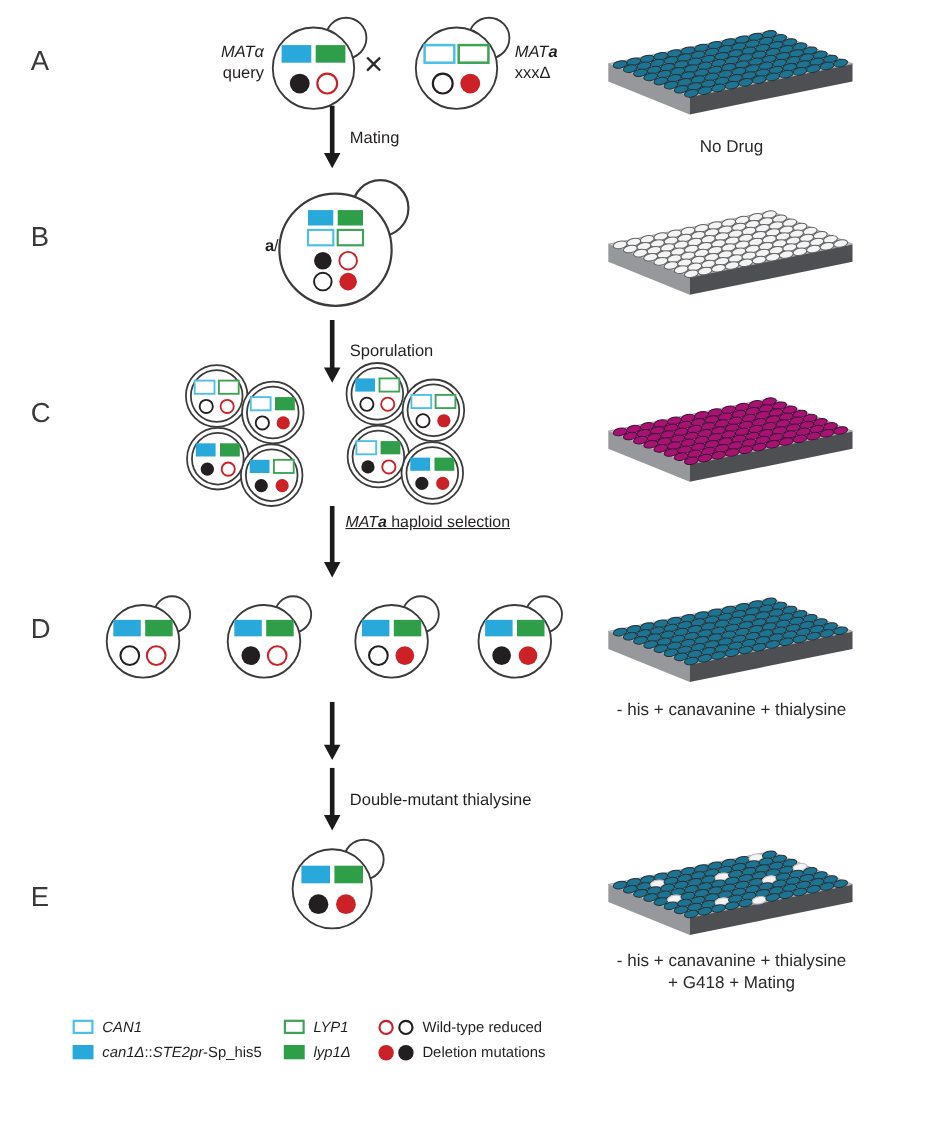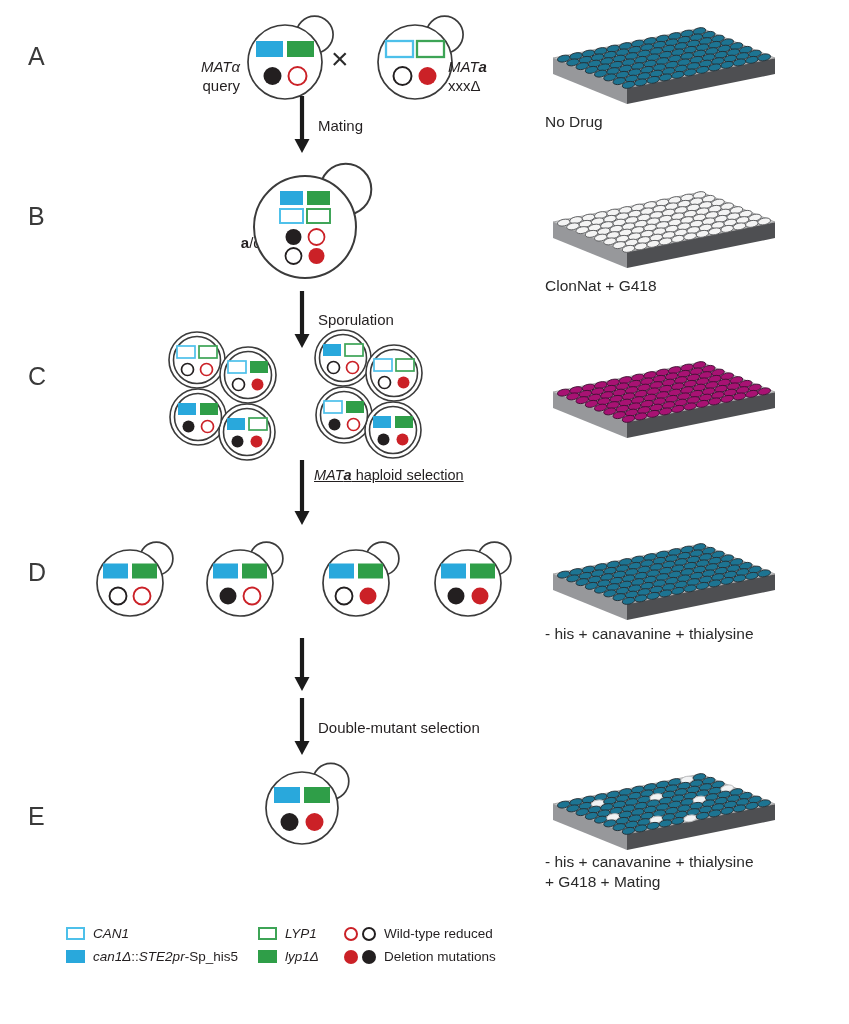--- a/index.html
+++ b/index.html
@@ -1,25 +1,25 @@
 <!DOCTYPE html>
 <html><head>
 <meta charset="utf-8">
 <style>
   html,body{margin:0;padding:0;background:#ffffff;}
   #figure{position:relative;width:849px;height:1024px;background:#ffffff;
           font-family:"Liberation Sans",sans-serif;color:#231f20;overflow:hidden;}
   .abs{position:absolute;}
   .plabel{position:absolute;font-size:25px;color:#3a3a3a;}
-  .txt{position:absolute;font-size:15px;line-height:19px;margin-top:19px;}
+  .txt{position:absolute;font-size:15px;line-height:19px;}
   .right{text-align:right;}
   .cross{position:absolute;font-size:30px;color:#2b2b2b;}
   .flow-label{position:absolute;font-size:15px;}
   .flow-label.small{font-size:14.5px;line-height:18px;text-decoration:underline;}
-  .plate-label{position:absolute;width:240px;font-size:15.5px;color:#2a2a2a;line-height:20px;}
+  .plate-label{position:absolute;width:240px;text-align:center;font-size:15.5px;color:#2a2a2a;line-height:20px;margin-top:12px;}
   .legend-item{position:absolute;display:flex;align-items:center;gap:8px;font-size:13.5px;padding-left:36px;}
   .swatches{display:flex;gap:4px;align-items:center;}
   .seg-i{font-style:italic;}
   .seg-b{font-weight:bold;}
   .seg-bi{font-weight:bold;font-style:italic;}
 </style>
 </head>
 <body>
 
 <div id="figure">
@@ -44,21 +44,21 @@
     </svg>
   <div class="cross" style="left:331px;top:42px">×</div>
   <svg class="abs" style="left:363px;top:0px" width="120" height="106" viewBox="0 0 120 106">
       <circle cx="81.6" cy="34.620000000000005" r="18.5" fill="#fff" stroke="#3b3b3b" stroke-width="1.7"></circle>
       <circle cx="52" cy="62" r="37" fill="#fff" stroke="#3b3b3b" stroke-width="1.7"></circle>
       <rect x="23" y="41" width="27" height="16" fill="#ffffff" stroke="#4dc0ea" stroke-width="2.2950000000000004"></rect>
       <rect x="54" y="41" width="27" height="16" fill="#ffffff" stroke="#3da456" stroke-width="2.2950000000000004"></rect>
       <circle cx="39.5" cy="76" r="9" fill="#ffffff" stroke="#231f20" stroke-width="1.98"></circle>
       <circle cx="64.5" cy="76" r="9" fill="#cb2127"></circle>
     </svg>
-  <div class="txt" style="left:448px;top:38px">
+  <div class="txt" style="left:468px;top:38px">
     <div><span class="seg-i">MAT</span><span class="seg-bi">a</span></div>
     <div><span>xxxΔ</span></div>
   </div>
   <svg class="abs" style="left:545px;top:22px" width="240" height="88" viewBox="0 0 240 88">
       <polygon points="8,36 82,66 82,82 8,52" fill="#97989b"></polygon>
       <polygon points="82,66 230,36 230,52 82,82" fill="#4e4f52"></polygon>
       <polygon points="8,36 156,6 230,36 82,66" fill="#caccce" stroke="#9b9b9b" stroke-width="0.8"></polygon>
       <ellipse cx="18.791666666666664" cy="36.625" rx="6.4" ry="3.3" fill="#1d7492" stroke="#233239" stroke-width="0.9" transform="rotate(-11.5 18.791666666666664 36.625)"></ellipse>
       <ellipse cx="31.125" cy="34.125" rx="6.4" ry="3.3" fill="#1d7492" stroke="#233239" stroke-width="0.9" transform="rotate(-11.5 31.125 34.125)"></ellipse>
       <ellipse cx="43.458333333333336" cy="31.625" rx="6.4" ry="3.3" fill="#1d7492" stroke="#233239" stroke-width="0.9" transform="rotate(-11.5 43.458333333333336 31.625)"></ellipse>
@@ -273,21 +273,20 @@
       <ellipse cx="120.54166666666667" cy="55.375" rx="6.4" ry="3.3" fill="#f4f4f4" stroke="#5f6062" stroke-width="0.9" transform="rotate(-11.5 120.54166666666667 55.375)"></ellipse>
       <ellipse cx="132.875" cy="52.875" rx="6.4" ry="3.3" fill="#f4f4f4" stroke="#5f6062" stroke-width="0.9" transform="rotate(-11.5 132.875 52.875)"></ellipse>
       <ellipse cx="145.20833333333331" cy="50.375" rx="6.4" ry="3.3" fill="#f4f4f4" stroke="#5f6062" stroke-width="0.9" transform="rotate(-11.5 145.20833333333331 50.375)"></ellipse>
       <ellipse cx="157.54166666666666" cy="47.875" rx="6.4" ry="3.3" fill="#f4f4f4" stroke="#5f6062" stroke-width="0.9" transform="rotate(-11.5 157.54166666666666 47.875)"></ellipse>
       <ellipse cx="169.875" cy="45.375" rx="6.4" ry="3.3" fill="#f4f4f4" stroke="#5f6062" stroke-width="0.9" transform="rotate(-11.5 169.875 45.375)"></ellipse>
       <ellipse cx="182.20833333333334" cy="42.875" rx="6.4" ry="3.3" fill="#f4f4f4" stroke="#5f6062" stroke-width="0.9" transform="rotate(-11.5 182.20833333333334 42.875)"></ellipse>
       <ellipse cx="194.54166666666666" cy="40.375" rx="6.4" ry="3.3" fill="#f4f4f4" stroke="#5f6062" stroke-width="0.9" transform="rotate(-11.5 194.54166666666666 40.375)"></ellipse>
       <ellipse cx="206.875" cy="37.875" rx="6.4" ry="3.3" fill="#f4f4f4" stroke="#5f6062" stroke-width="0.9" transform="rotate(-11.5 206.875 37.875)"></ellipse>
       <ellipse cx="219.20833333333334" cy="35.375" rx="6.4" ry="3.3" fill="#f4f4f4" stroke="#5f6062" stroke-width="0.9" transform="rotate(-11.5 219.20833333333334 35.375)"></ellipse>
     </svg>
-  <div class="plate-label" style="left:545px;top:276px">ClonNat + G418</div>
 
   <svg class="abs" style="left:291px;top:291px" width="22" height="58">
     <line x1="11" y1="0" x2="11" y2="44" stroke="#1b1b1b" stroke-width="4.2"></line>
     <polygon points="3.5,43 18.5,43 11,57" fill="#1b1b1b"></polygon>
   </svg>
   <div class="flow-label" style="left:318px;top:311px">Sporulation</div>
 
   <svg class="abs" style="left:167px;top:330px" width="112" height="134" viewBox="0 0 112 134">
       <circle cx="30" cy="30" r="28" fill="#fff" stroke="#3b3b3b" stroke-width="1.6"></circle>
       <circle cx="81" cy="45" r="28" fill="#fff" stroke="#3b3b3b" stroke-width="1.6"></circle>
@@ -587,21 +586,21 @@
 
   <svg class="abs" style="left:291px;top:638px" width="22" height="54">
     <line x1="11" y1="0" x2="11" y2="40" stroke="#1b1b1b" stroke-width="4.2"></line>
     <polygon points="3.5,39 18.5,39 11,53" fill="#1b1b1b"></polygon>
   </svg>
 
   <svg class="abs" style="left:291px;top:698px" width="22" height="58">
     <line x1="11" y1="0" x2="11" y2="44" stroke="#1b1b1b" stroke-width="4.2"></line>
     <polygon points="3.5,43 18.5,43 11,57" fill="#1b1b1b"></polygon>
   </svg>
-  <div class="flow-label" style="left:318px;top:719px">Double-mutant selection</div>
+  <div class="flow-label" style="left:318px;top:719px">Double-mutant thialysine</div>
 
   <svg class="abs" style="left:252px;top:750px" width="116" height="102" viewBox="0 0 116 102">
       <circle cx="78.8" cy="31.36" r="18" fill="#fff" stroke="#3b3b3b" stroke-width="1.7"></circle>
       <circle cx="50" cy="58" r="36" fill="#fff" stroke="#3b3b3b" stroke-width="1.7"></circle>
       <rect x="22" y="37" width="26" height="16" fill="#29a8dc"></rect>
       <rect x="52" y="37" width="26" height="16" fill="#2f9e48"></rect>
       <circle cx="37.5" cy="72" r="9" fill="#231f20"></circle>
       <circle cx="62.5" cy="72" r="9" fill="#cb2127"></circle>
     </svg>
   <svg class="abs" style="left:545px;top:768px" width="240" height="88" viewBox="0 0 240 88">

